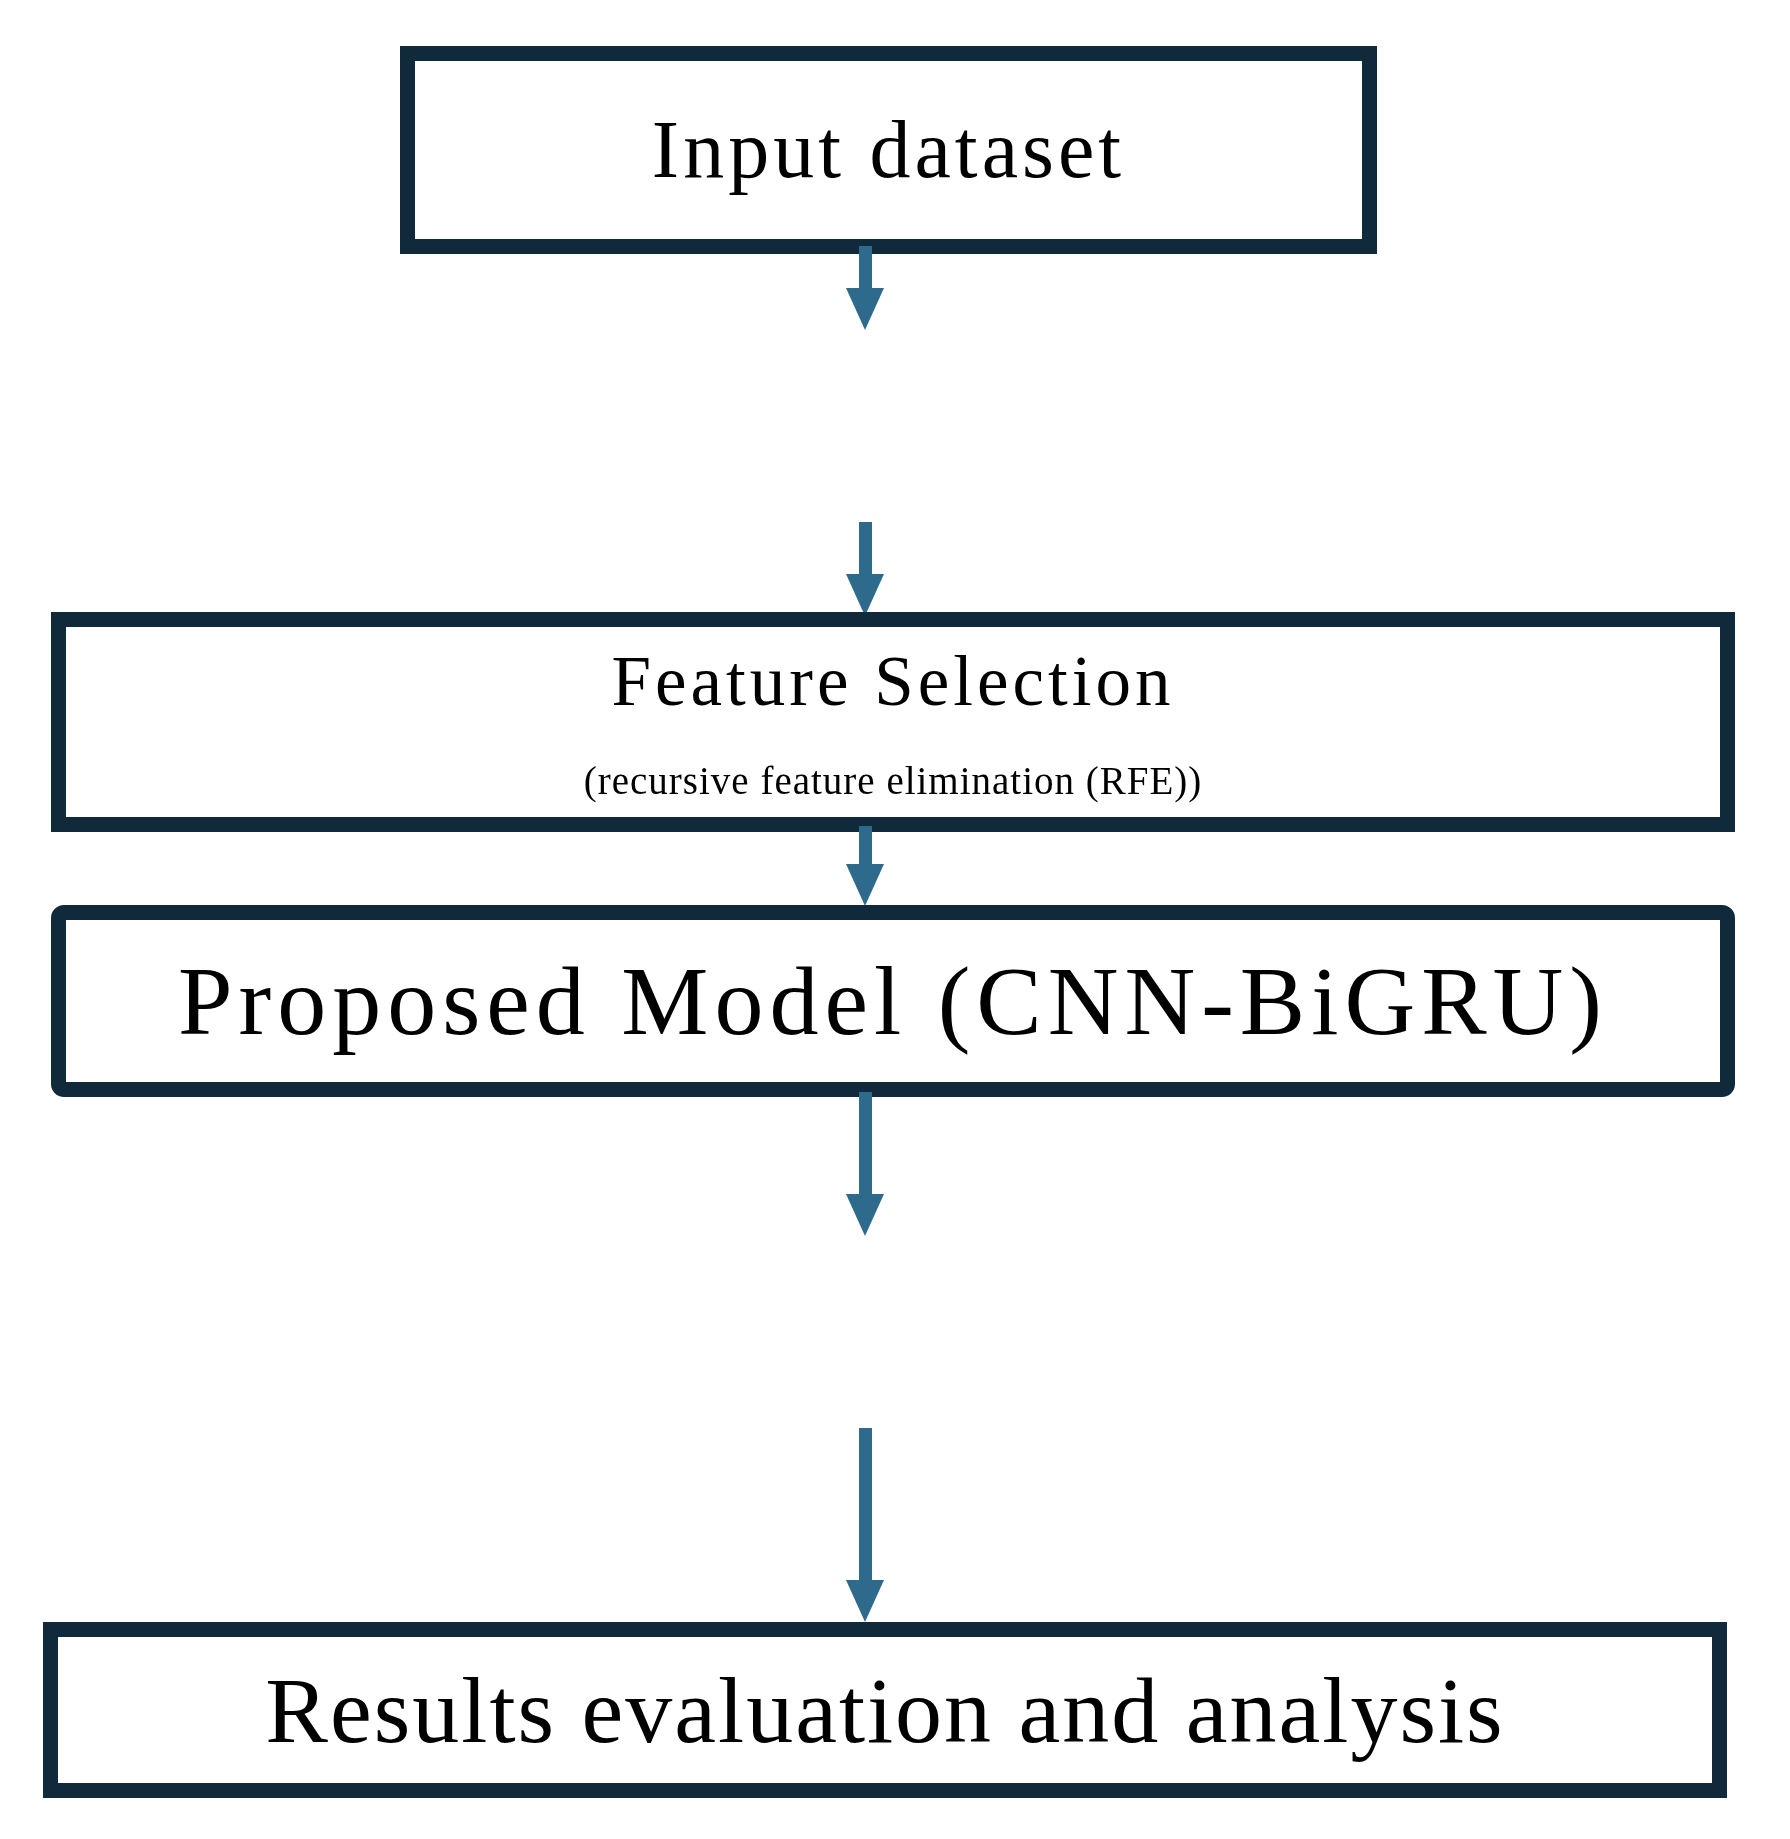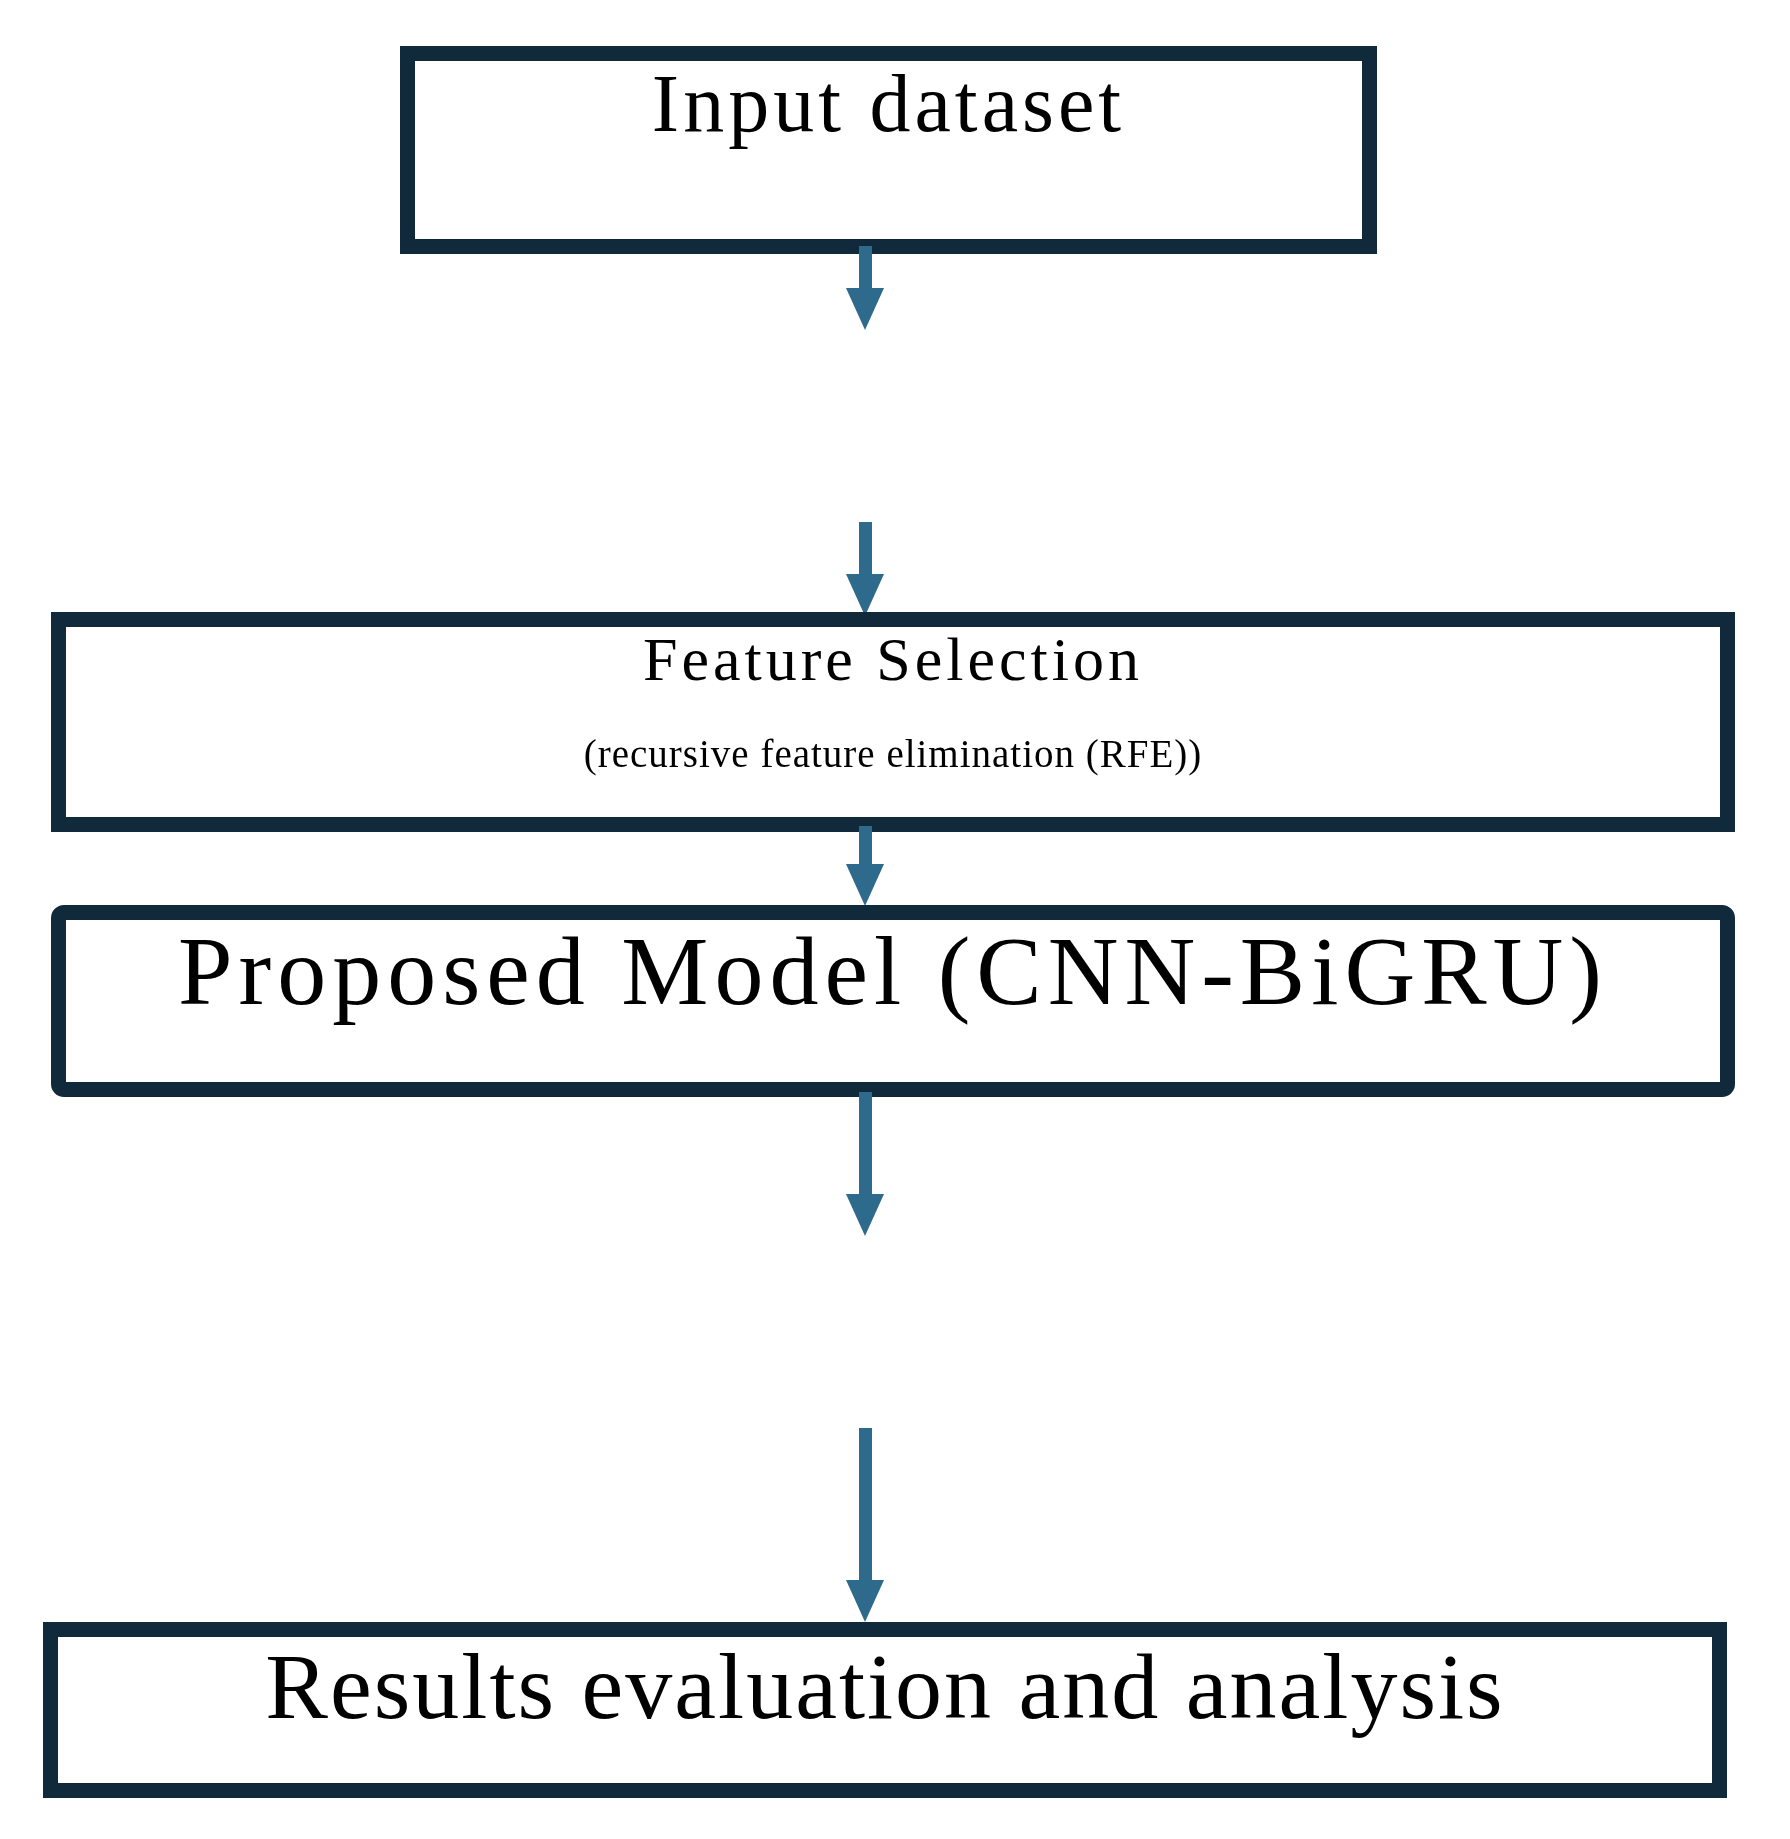--- a/index.html
+++ b/index.html
@@ -17,21 +17,21 @@
     overflow: hidden;
   }
   .node {
     position: absolute;
     box-sizing: border-box;
     background: var(--bg, #ffffff);
     border: 15px solid var(--box-border, #102a3c);
     display: flex;
     flex-direction: column;
     align-items: center;
-    justify-content: flex-start;
+    justify-content: center;
     text-align: center;
   }
   .node-title {
     line-height: 1.05;
     letter-spacing: 4px;
     white-space: nowrap;
   }
   .node-subtitle {
     line-height: 1.0;
     letter-spacing: 1px;
@@ -39,21 +39,21 @@
   }
   
   .node-0 { left: 400px; top: 46px;  width: 977px;  height: 208px; }
   .node-0 .node-title { font-size: 82px; }
 
   .node-1 { left: 51px; top: 324px; width: 1684px; height: 203px; }
   .node-1 .node-title { font-size: 94px; }
   .node-1 .node-subtitle { font-size: 43px; margin-top: 8px; }
 
   .node-2 { left: 51px; top: 612px; width: 1684px; height: 220px; }
-  .node-2 .node-title { font-size: 62px; }
+  .node-2 .node-title { font-size: 71px; }
   .node-2 .node-subtitle { font-size: 39px; margin-top: 42px; }
 
   .node-3 { left: 51px; top: 905px; width: 1684px; height: 192px; border-radius: 13px; }
   .node-3 .node-title { font-size: 98px; letter-spacing: 6px; }
 
   .node-4 { left: 51px; top: 1232px; width: 1684px; height: 200px; }
   .node-4 .node-title { font-size: 94px; }
 
   .node-5 { left: 43px; top: 1622px; width: 1684px; height: 176px; }
   .node-5 .node-title { font-size: 94px; letter-spacing: 2px; }

